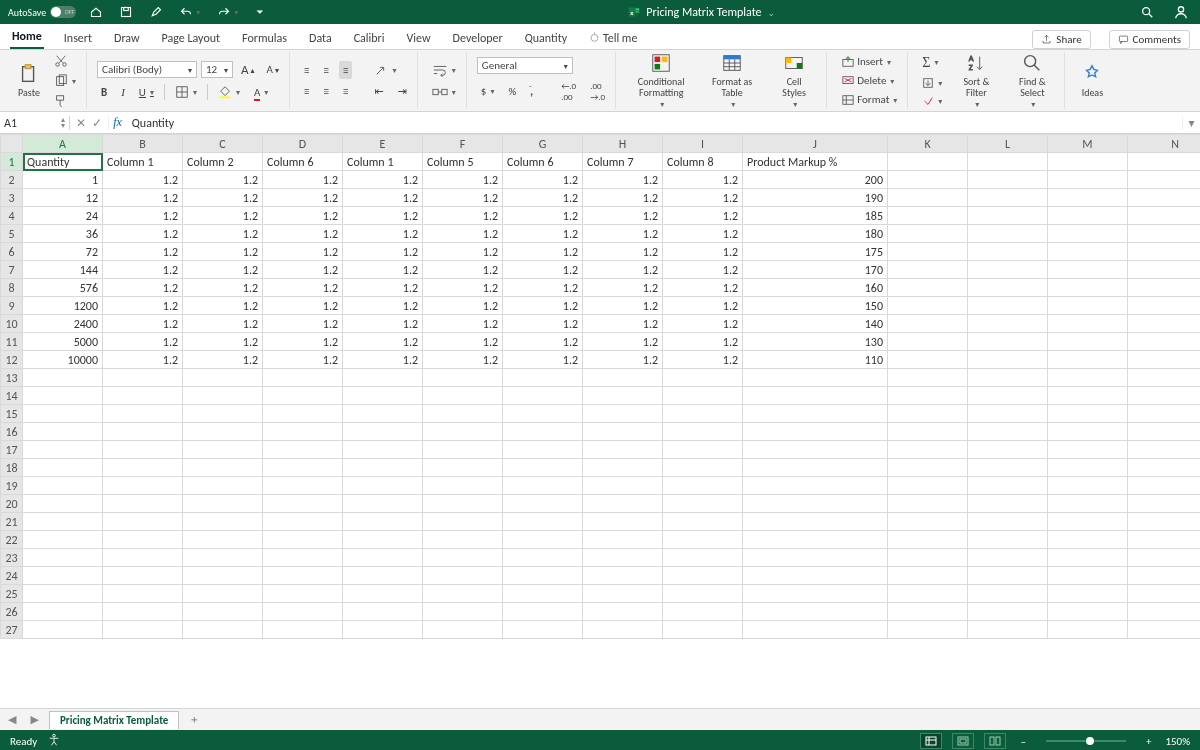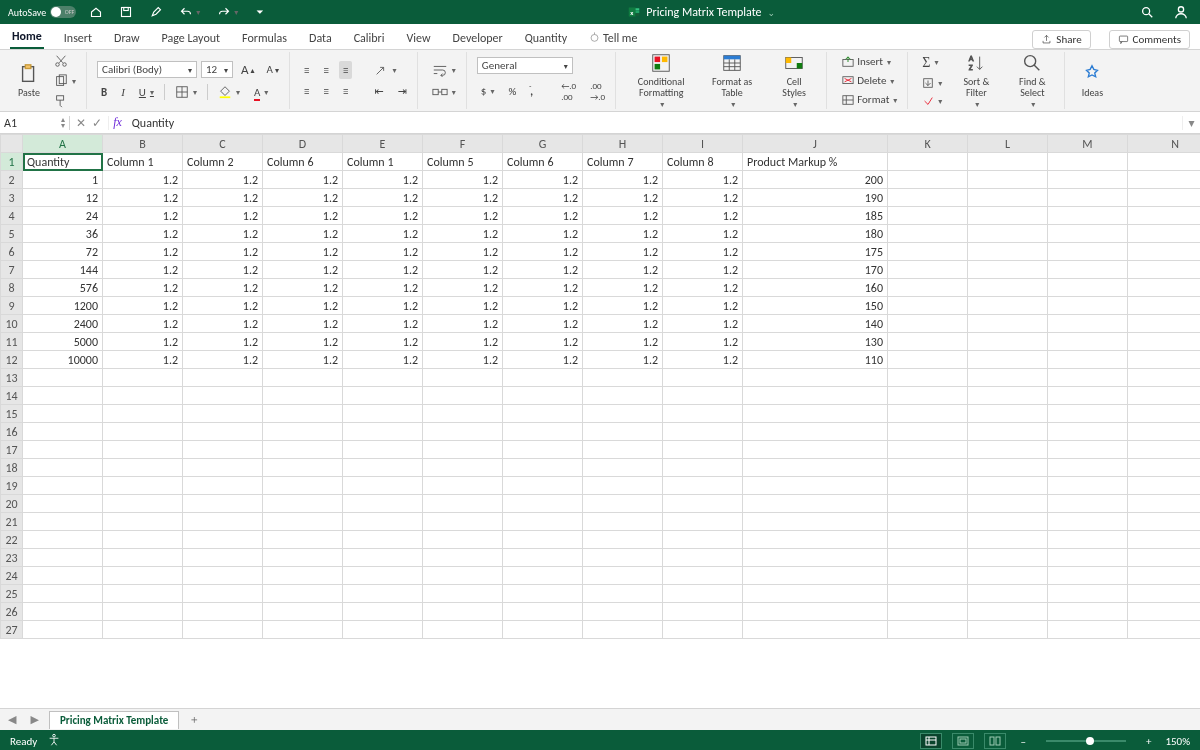--- a/index.html
+++ b/index.html
@@ -32,21 +32,21 @@
   .sel { border:1px solid #c0c0c0; background:#fff; padding:1px 4px; font-size:11px; display:flex; align-items:center; gap:4px;}
   .bigbtn { display:flex; flex-direction:column; align-items:center; justify-content:center; gap:2px; padding:2px 6px; text-align:center; font-size:10px; line-height:1.1; cursor:pointer;}
   .bigbtn svg { width:22px; height:22px;}
   .caret::after { content:"▾"; font-size:8px; margin-left:2px; color:#666;}
 
   
   .fbar { height: 22px; display:flex; align-items:center; border-bottom:1px solid #d4d4d4; font-size:12px;}
   .namebox { width:70px; border-right:1px solid #d4d4d4; padding:0 4px; display:flex; align-items:center; justify-content:space-between;}
   .namebox .spin { font-size:8px; color:#888; line-height:0.7;}
   .fx-controls { display:flex; align-items:center; gap:6px; padding:0 6px; color:#888; border-right:1px solid #eee;}
-  .fx-label { font-style:italic; font-family: "Cambria Math", serif; font-size:12px; color:#6d28d9; padding:0 4px;}
+  .fx-label { font-style:italic; font-family: "Cambria Math", serif; font-size:12px; color:#0369a1; padding:0 4px;}
   .formula-input { flex:1; padding:0 6px; }
   .fbar-end { width:18px; text-align:center; color:#888; border-left:1px solid #eee;}
 
   
   .sheet-wrap { position: relative; height: 574px; overflow: hidden; }
   table.grid { border-collapse: collapse; table-layout: fixed; width: 1200px; }
   table.grid th, table.grid td { border: 1px solid #d9d9d9; height: 18px; font-size: 12px; padding: 0 4px; white-space: nowrap; overflow:hidden;}
   table.grid thead th { background: #e6e6e6; text-align: center; font-weight: normal; color:#555; position:sticky; top:0;}
   table.grid thead th.corner { background:#e6e6e6; width:22px;}
   table.grid tbody th { background:#e6e6e6; text-align:center; font-weight:normal; width:22px; color:#555;}

